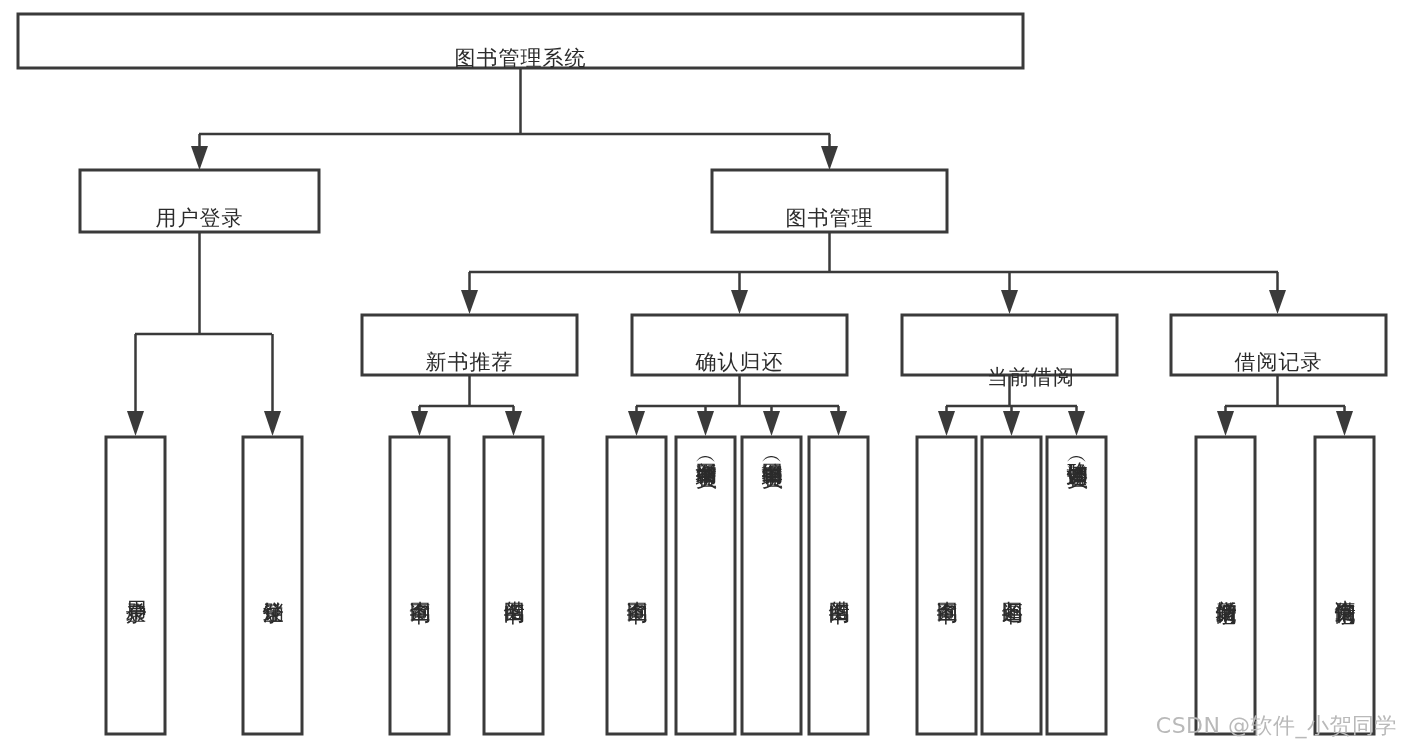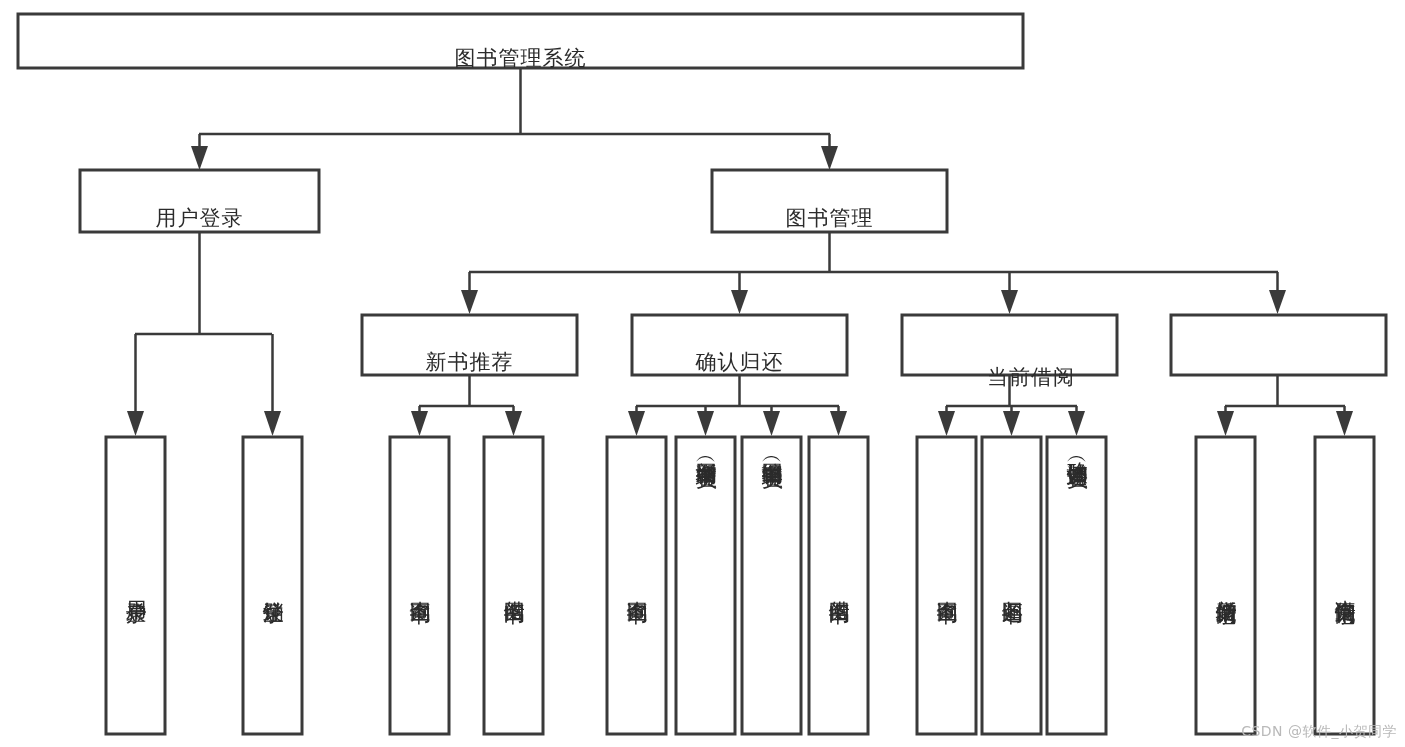--- a/index.html
+++ b/index.html
@@ -35,21 +35,21 @@
      letter-spacing:1px;
      white-space:nowrap;
      font-family:"DejaVu Sans","Liberation Sans",sans-serif;
      pointer-events:none;
      margin-top:17px;
   }
   #watermark{
      position:absolute;
      right:8px;bottom:6px;
      color:#b9b9b9;
-     font-size:14px;
+     font-size:22px;
      letter-spacing:0.5px;
      font-family:"DejaVu Sans","Liberation Sans",sans-serif;
      white-space:nowrap;
   }
 </style>
 </head>
 <body>
 
 <div id="stage">
 
@@ -145,20 +145,21 @@
   </svg>
 
   <div class="hwrap" style="left:18px;top:14px;width:1005px;height:54px;">图书管理系统</div>
 
   <div class="hwrap" style="left:80px;top:170px;width:239px;height:62px;">用户登录</div>
   <div class="hwrap" style="left:712px;top:170px;width:235px;height:62px;border-radius:7px;">图书管理</div>
 
   <div class="hwrap" style="left:362px;top:315px;width:215px;height:60px;">新书推荐</div>
   <div class="hwrap" style="left:632px;top:315px;width:215px;height:60px;">确认归还</div>
   <div class="hwrap" style="left:902px;top:330px;width:258px;height:60px;">当前借阅</div>
+  <div class="hwrap" style="left:1171px;top:315px;width:215px;height:60px;">借阅记录</div>
 
   <div class="vwrap" style="left:106px;top:437px;width:59px;height:297px;">用户登录</div>
   <div class="vwrap" style="left:243px;top:437px;width:59px;height:297px;">注销登录</div>
   <div class="vwrap" style="left:390px;top:437px;width:59px;height:297px;">查询图书</div>
   <div class="vwrap" style="left:484px;top:437px;width:59px;height:297px;">借阅图书</div>
   <div class="vwrap" style="left:607px;top:437px;width:59px;height:297px;">查询图书</div>
   <div class="vwrap" style="left:676px;top:437px;width:59px;height:297px;justify-content:flex-start;padding-top:8px;box-sizing:border-box;">新增图书（管理员）</div>
   <div class="vwrap" style="left:742px;top:437px;width:59px;height:297px;justify-content:flex-start;padding-top:8px;box-sizing:border-box;">编辑图书（管理员）</div>
   <div class="vwrap" style="left:809px;top:437px;width:59px;height:297px;">借阅图书</div>
   <div class="vwrap" style="left:917px;top:437px;width:59px;height:297px;">查询图书</div>

